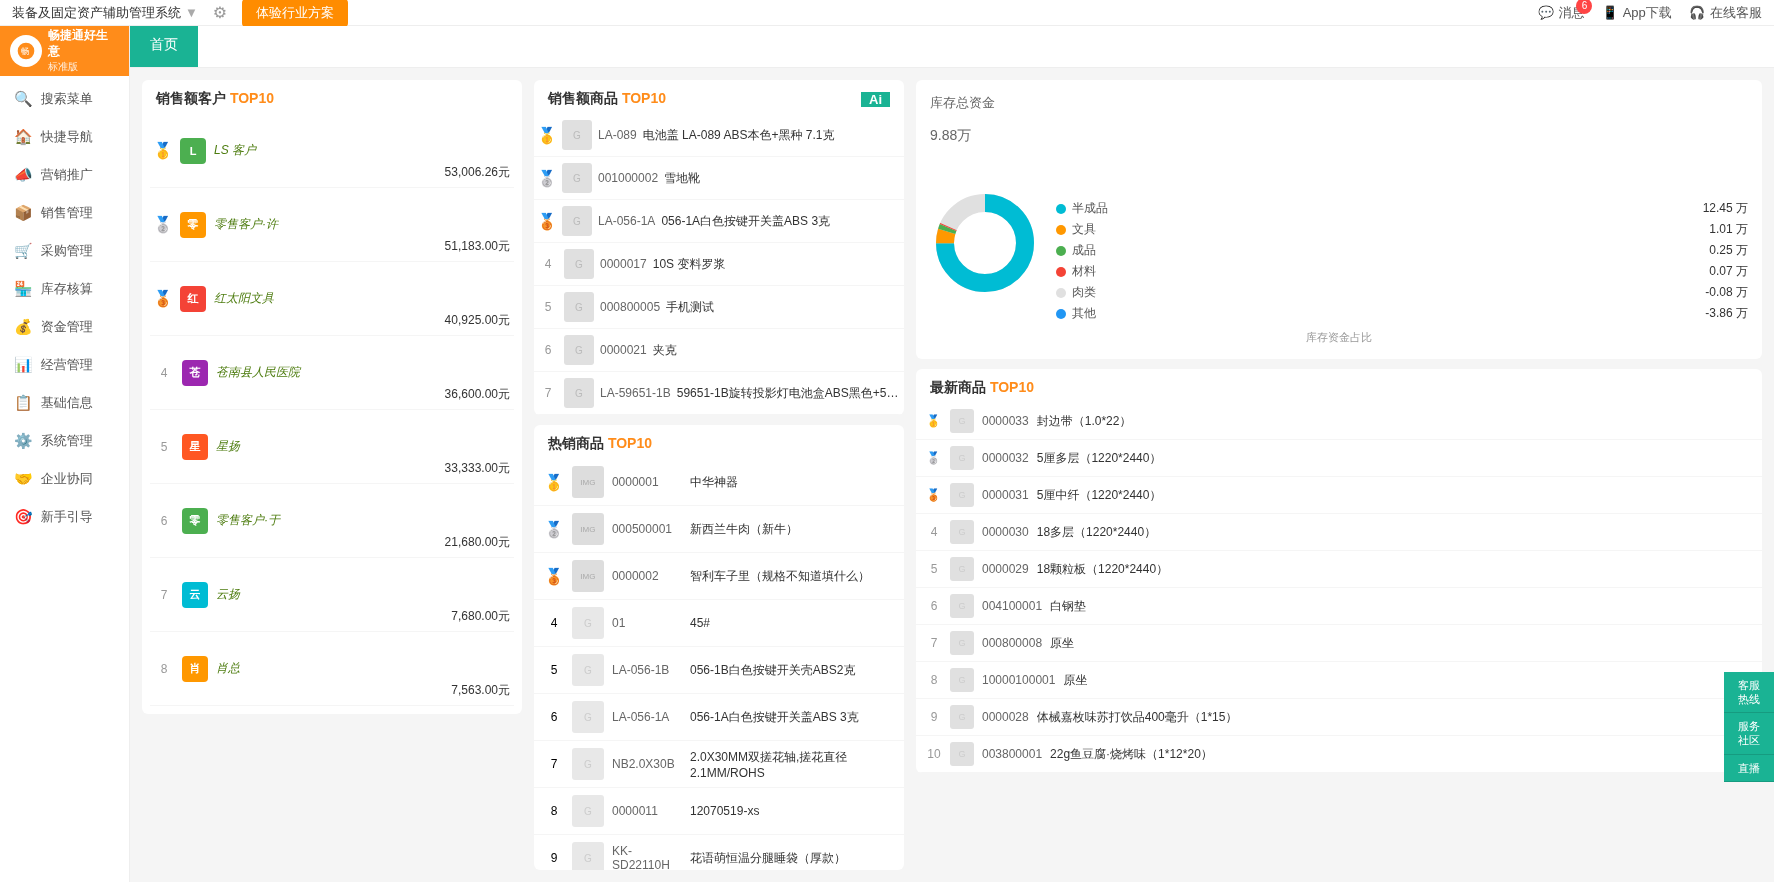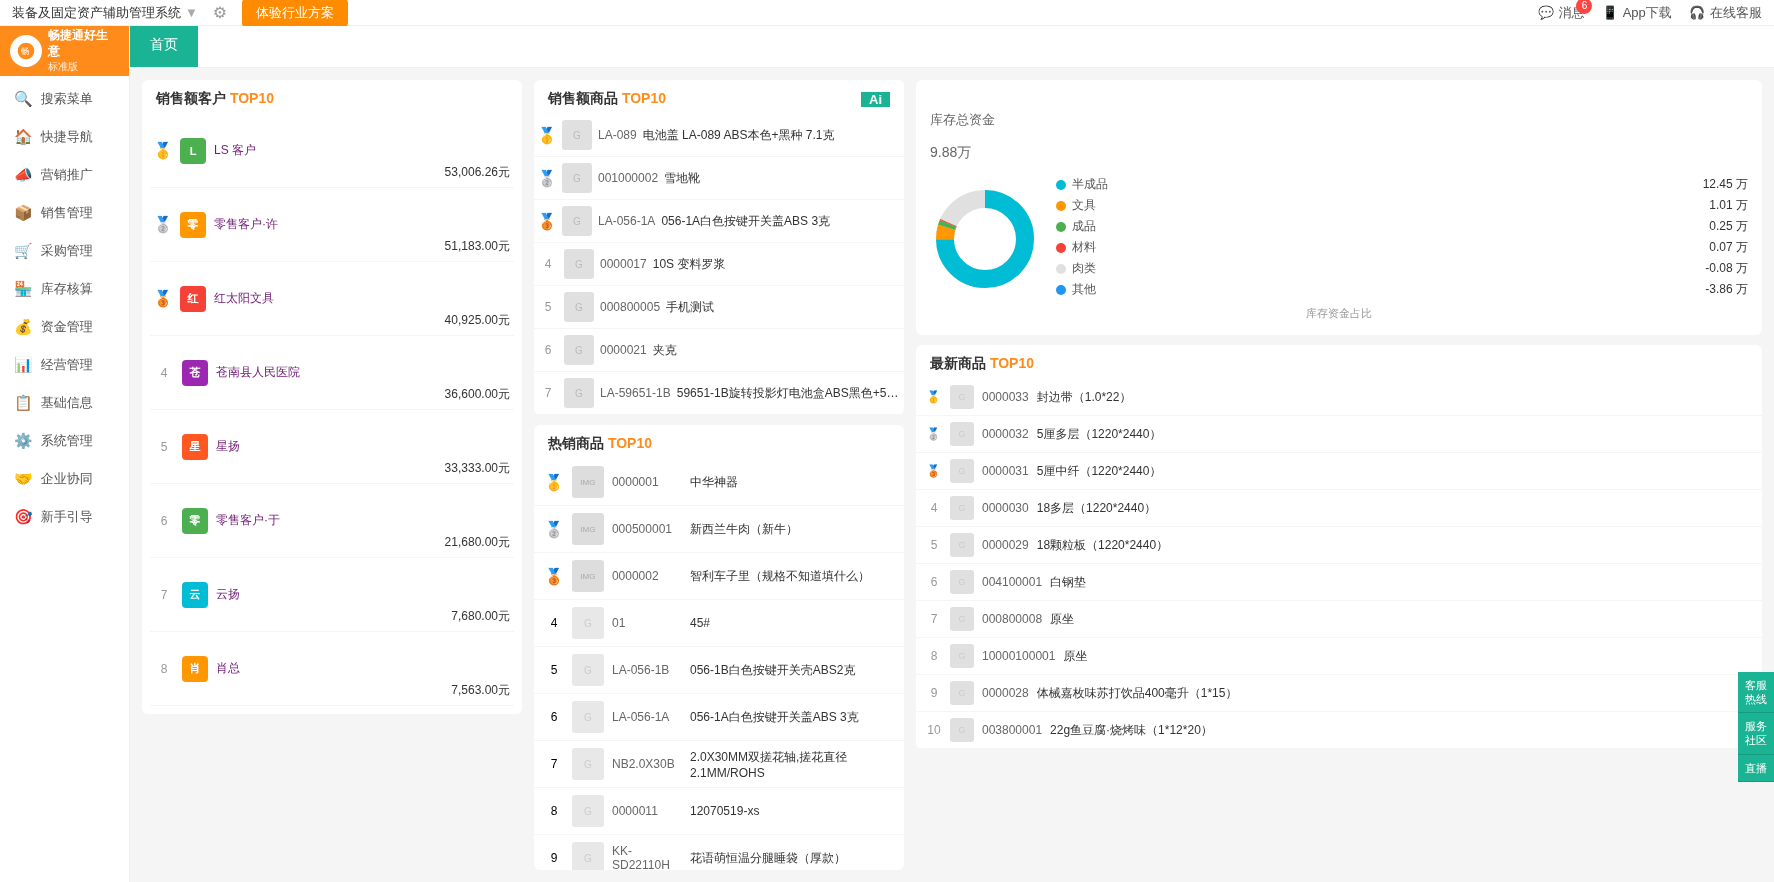--- a/index.html
+++ b/index.html
@@ -243,21 +243,21 @@
       height: 26px;
       border-radius: 4px;
       display: flex;
       align-items: center;
       justify-content: center;
       color: #fff;
       font-size: 11px;
       font-weight: bold;
       flex-shrink: 0;
     }
-    .rank-name { flex: 1; color: #701a75; overflow: hidden; text-overflow: ellipsis; white-space: nowrap; }
+    .rank-name { flex: 1; color: #4d7c0f; overflow: hidden; text-overflow: ellipsis; white-space: nowrap; font-style: italic; }
     .rank-value { color: #333; font-weight: 500; flex-shrink: 0; margin-top: 44px; }
 
     
     .prod-rank-item {
       display: flex;
       align-items: center;
       padding: 6px 4px;
       border-bottom: 1px solid #f5f5f5;
       gap: 6px;
       font-size: 12px;
@@ -279,21 +279,20 @@
     
     .inventory-card {
       background: #fff;
       border-radius: 6px;
       padding: 14px;
     }
     .inventory-title {
       font-size: 13px;
       color: #666;
       margin-bottom: 4px;
-      margin-top: 17px;
     }
     .inventory-value {
       font-size: 26px;
       font-weight: bold;
       color: #333;
       margin-bottom: 12px;
     }
     .inventory-value span {
       font-size: 14px;
       color: #666;
@@ -304,21 +303,21 @@
       gap: 16px;
       align-items: center;
     }
     .donut-wrap {
       position: relative;
       width: 110px;
       height: 110px;
       flex-shrink: 0;
     }
     .donut-wrap svg { position: absolute; top: 0; left: 0; }
-    .legend-list { flex: 1; }
+    .legend-list { flex: 1; margin-top: 41px; }
     .legend-item {
       display: flex;
       align-items: center;
       justify-content: space-between;
       font-size: 12px;
       margin-bottom: 4px;
     }
     .legend-dot {
       width: 10px;
       height: 10px;
@@ -375,21 +374,21 @@
       right: 0;
       bottom: 100px;
       display: flex;
       flex-direction: column;
       gap: 0;
       z-index: 999;
     }
     .float-btn {
       background: #1ab394;
       color: #fff;
-      width: 36px;
+      width: 50px;
       padding: 6px 4px;
       font-size: 11px;
       text-align: center;
       cursor: pointer;
       border-bottom: 1px solid #169b80;
       line-height: 1.3;
     }
 
     
     .hot-prod-item {

